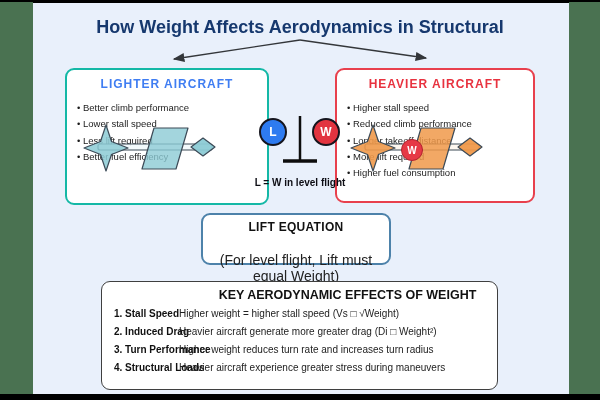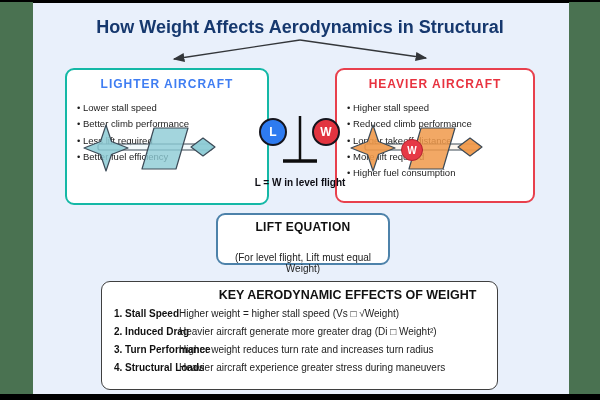--- a/index.html
+++ b/index.html
@@ -25,26 +25,26 @@
   .badge{position:absolute;z-index:6;border-radius:50%;display:flex;align-items:center;
          justify-content:center;color:#fff;font-weight:bold;}
   .l-badge{left:259px;top:118px;width:28px;height:28px;background:#2e7bf0;
            border:2px solid #15151e;font-size:12px;box-sizing:border-box;}
   .w-badge{left:312px;top:118px;width:28px;height:28px;background:#e23440;
            border:2px solid #15151e;font-size:12px;box-sizing:border-box;}
   .plane-w-badge{left:401px;top:139px;width:22px;height:22px;background:#e63946;
                  border:1px solid #b2222e;font-size:10px;box-sizing:border-box;}
   .balance-caption{position:absolute;left:210px;top:177px;width:180px;text-align:center;
                    font-size:10px;font-weight:bold;color:#0d0d14;z-index:6;}
-  .eq-box{position:absolute;left:201px;top:213px;width:174px;height:52px;background:#fff;
-          border:2px solid #4d82aa;border-radius:9px;box-sizing:border-box;margin-left:15px;}
+  .eq-box{position:absolute;left:201px;top:213px;width:190px;height:52px;background:#fff;
+          border:2px solid #4d82aa;border-radius:9px;box-sizing:border-box;}
   .eq-title{position:absolute;top:5px;width:100%;text-align:center;font-size:12px;
             font-weight:bold;color:#111;letter-spacing:.3px;}
   .eq-formula{position:absolute;top:22px;width:100%;text-align:center;font-size:10.5px;color:#222;}
-  .eq-note{position:absolute;top:37px;width:100%;text-align:center;font-size:10px;color:#222;}
+  .eq-note{position:absolute;top:37px;width:100%;text-align:center;font-size:14px;color:#222;}
   .key-box{position:absolute;left:101px;top:281px;width:397px;height:109px;background:#fff;
            border:1.5px solid #3f3f3f;border-radius:9px;box-sizing:border-box;}
   .key-title{position:absolute;top:6px;width:100%;text-align:center;font-size:12.5px;
              font-weight:bold;color:#111;padding-left:48px;}
   .krow{position:absolute;left:12px;height:14px;font-size:10px;color:#222;white-space:nowrap;}
   .krow .klabel{font-weight:bold;color:#111;}
   .krow .kdesc{position:absolute;left:65px;top:0;white-space:nowrap;}
 </style>
 </head>
 <body>
@@ -52,22 +52,22 @@
 <div class="canvas">
   <div class="figure"></div>
   <div class="bar bar-left"></div>
   <div class="bar bar-right"></div>
 
   <div class="title">How Weight Affects Aerodynamics in Structural</div>
 
   <div class="box box-lighter">
     <div class="box-title blue">LIGHTER AIRCRAFT</div>
     <ul class="bullets">
+      <li>Better climb performance</li>
       <li>Lower stall speed</li>
-      <li>Better climb performance</li>
       <li>Less lift required</li>
       <li>Better fuel efficiency</li>
     </ul>
   </div>
 
   <div class="box box-heavier">
     <div class="box-title red">HEAVIER AIRCRAFT</div>
     <ul class="bullets">
       <li>Higher stall speed</li>
       <li>Reduced climb performance</li>

